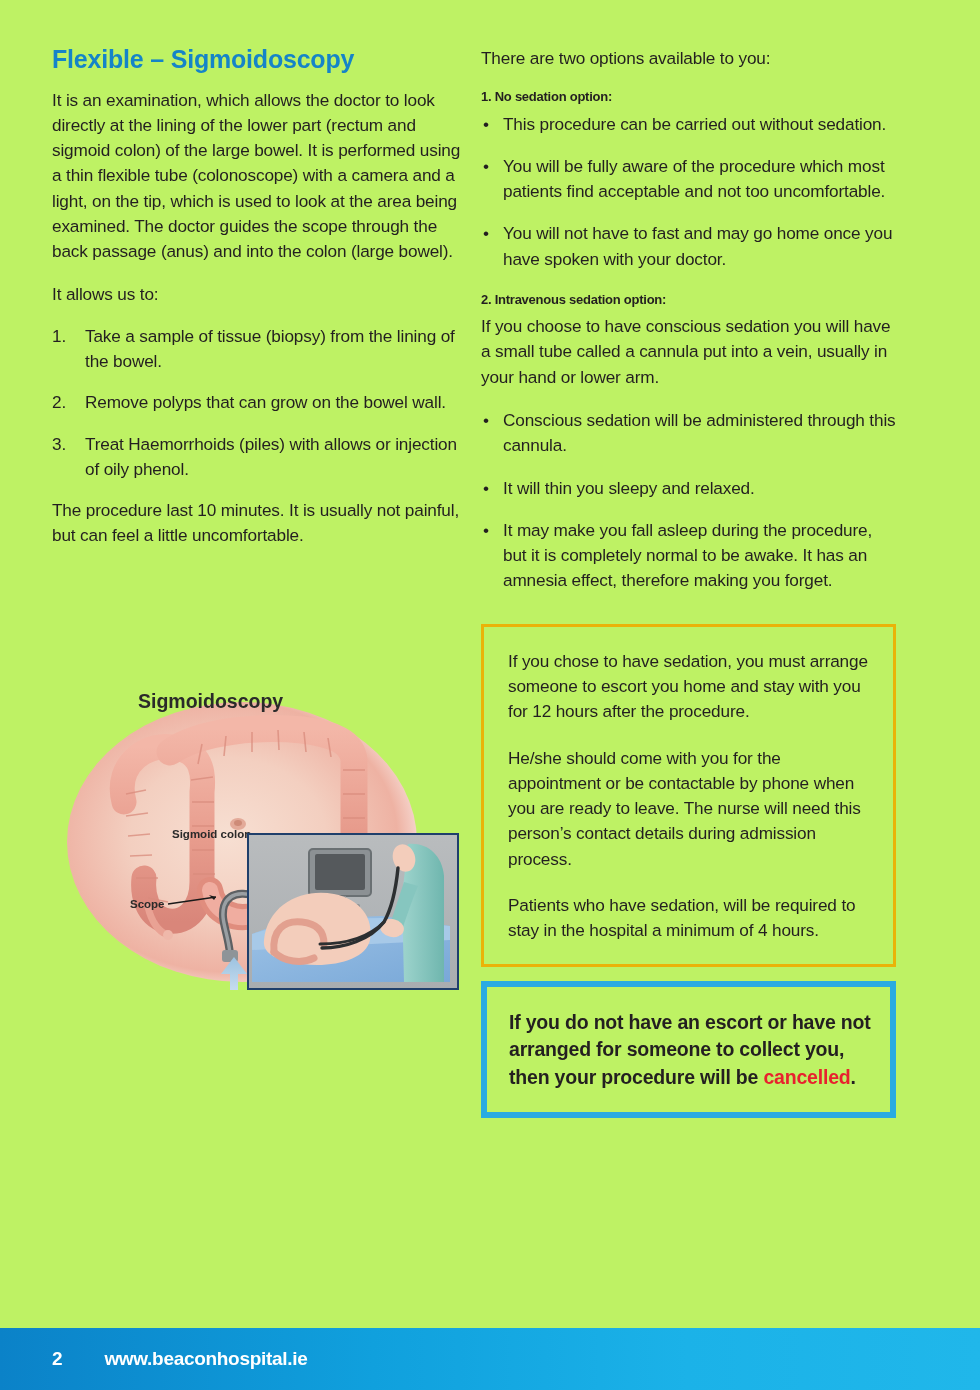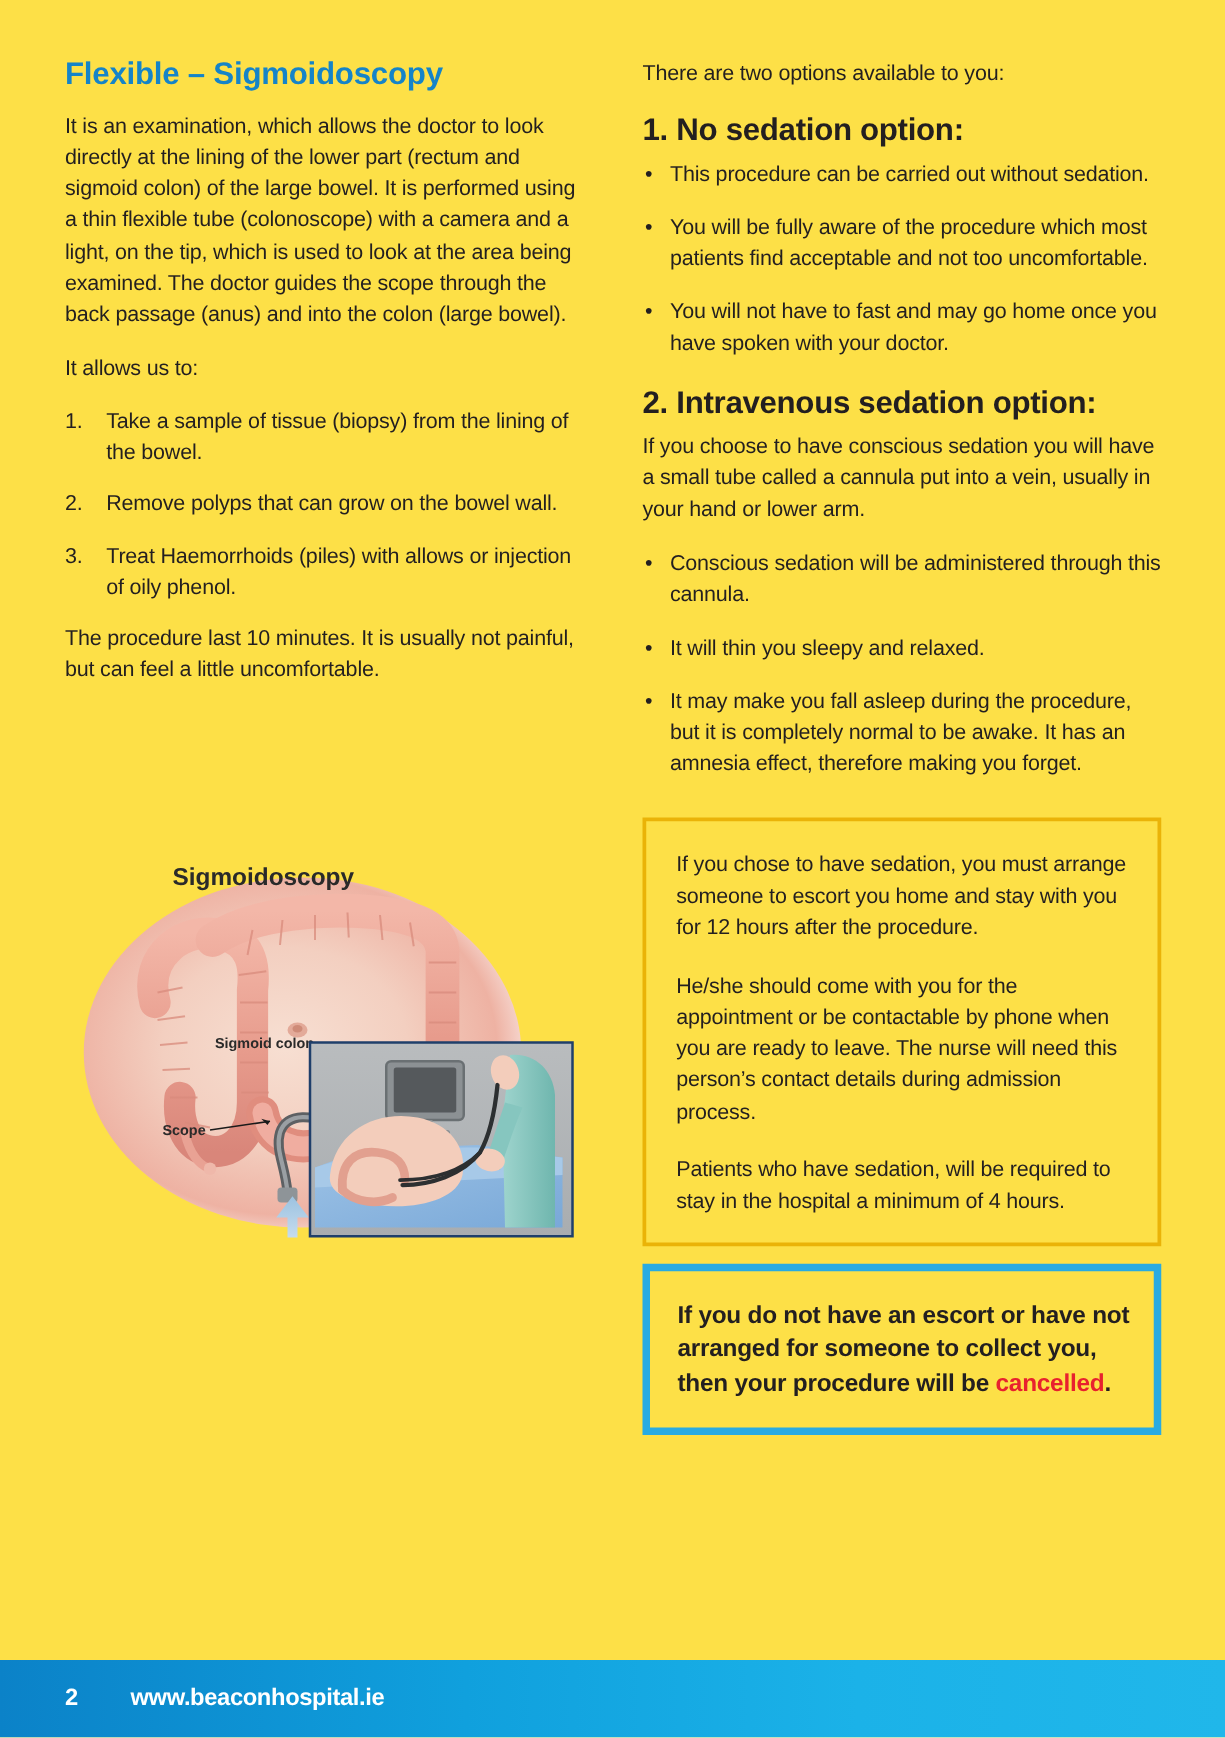--- a/index.html
+++ b/index.html
@@ -10,34 +10,34 @@
   body {
     width: 980px; height: 1390px;
     position: relative;
     font-family: "Liberation Sans", sans-serif;
     color: #231f20;
     overflow: hidden;
   }
   .page {
     position: absolute;
     inset: 0;
-    background: #fde047;
+    background: #bef264;
   }
   .columns {
     position: absolute;
     left: 0; top: 0;
     width: 980px;
     height: 1300px;
   }
   .col {
     position: absolute;
     top: 46px;
   }
   .col-left  { left: 52px;  width: 410px; }
-  .col-right { left: 514px; width: 415px; }
+  .col-right { left: 481px; width: 415px; }
 
   h1.title {
     color: #1584c8;
     font-size: 25px;
     font-weight: bold;
     letter-spacing: -0.2px;
     margin: 0 0 14px 0;
     line-height: 1.1;
   }
   p.body {
@@ -80,21 +80,21 @@
     padding-left: 22px;
     margin-bottom: 17px;
   }
   ul.bullets li .dot {
     position: absolute;
     left: 2px; top: 0;
     font-size: 17.2px;
     line-height: 1.47;
   }
   h2.subhead {
-    font-size: 25px;
+    font-size: 13px;
     font-weight: bold;
     letter-spacing: -0.25px;
     margin: 0 0 6px 0;
     line-height: 1.25;
     color: #231f20;
   }
   h2.subhead.gap-top { margin-top: 20px; }
 
   
   .callout {

